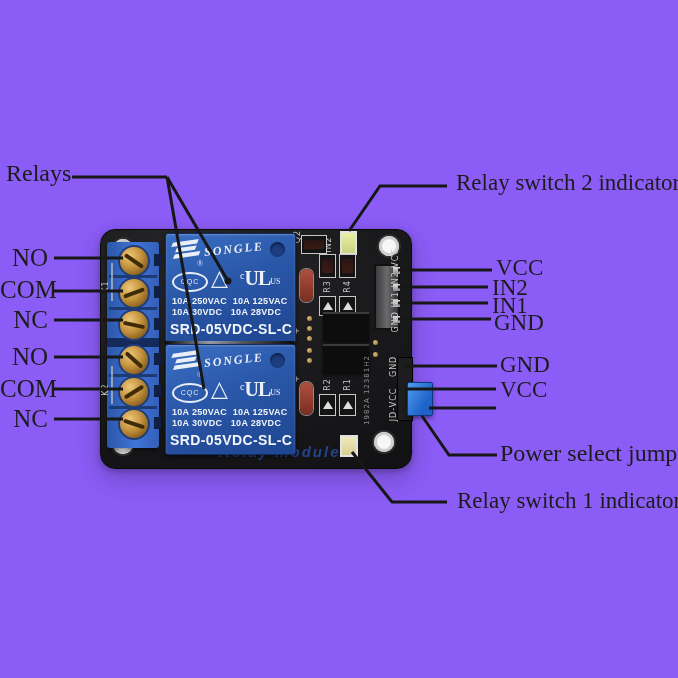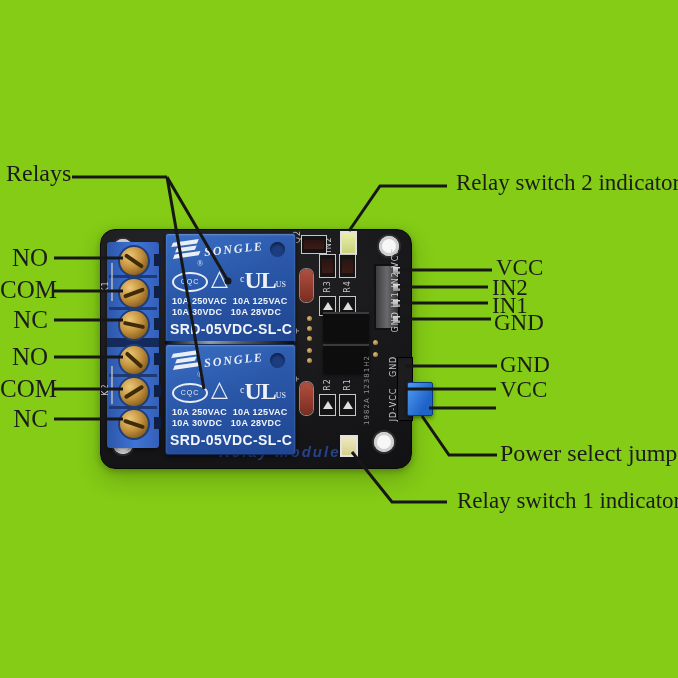--- a/index.html
+++ b/index.html
@@ -1,16 +1,16 @@
 <!DOCTYPE html>
 <html><head>
 <meta charset="utf-8">
 <style>
   html,body{margin:0;padding:0;background:#fff;}
-  #stage{position:relative;width:678px;height:678px;background:#84cc16;overflow:hidden;
+  #stage{position:relative;width:678px;height:678px;background:#8b5cf6;overflow:hidden;
          font-family:"Liberation Serif",serif;}
   
   .lbl{position:absolute;color:#1c1c1c;white-space:nowrap;line-height:1.05;}
   .pin-l{left:0;width:48px;text-align:right;font-size:25px;}
   .pin-r{font-size:23px;}
   #lbl-relays{left:6px;top:161px;font-size:24px;}
   #lbl-no1{top:245px;} #lbl-com1{top:277px;} #lbl-nc1{top:307px;}
   #lbl-no2{top:344px;} #lbl-com2{top:376px;} #lbl-nc2{top:406px;}
   #lbl-rs2{left:456px;top:171px;font-size:23px;}
   #lbl-vcc1{left:496px;top:256px;} #lbl-in2{left:492px;top:276px;}
@@ -53,21 +53,21 @@
   .rbrand{position:absolute;left:38px;top:8px;font-style:italic;font-weight:bold;font-size:12px;
           letter-spacing:2px;color:#eaeff7;transform:rotate(-6deg);}
   .rreg{position:absolute;left:31px;top:25px;font-size:8px;color:#dbe3f0;}
   .rdimple{position:absolute;right:10px;top:8px;width:15px;height:15px;border-radius:50%;
            background:#1c3d80;box-shadow:inset 0 2px 3px rgba(0,0,0,.5);}
   .rcqc{position:absolute;left:6px;top:38px;width:32px;height:16px;border:2px solid #e8edf5;
         border-radius:50%;color:#e8edf5;font-size:7px;letter-spacing:1px;text-align:center;
         line-height:16px;font-family:"Liberation Sans",sans-serif;}
   .rtri{position:absolute;left:45px;top:31px;font-size:22px;color:#e8edf5;font-family:"DejaVu Sans",sans-serif;}
   .rul{position:absolute;left:74px;top:33px;color:#eef2f8;}
-  .rul .c{font-size:10px;vertical-align:6px;} .rul .ul{font-weight:bold;font-size:24px;letter-spacing:-1px;}
+  .rul .c{font-size:10px;vertical-align:6px;} .rul .ul{font-weight:bold;font-size:20px;letter-spacing:-1px;}
   .rul .us{font-size:8px;vertical-align:1px;}
   .rrat{position:absolute;left:6px;color:#f0f3f8;font-family:"Liberation Sans",sans-serif;
         font-weight:bold;font-size:9px;white-space:pre;letter-spacing:.3px;}
   .rrat.l1{top:62px;} .rrat.l2{top:73px;}
   .rmodel{position:absolute;left:4px;top:87px;color:#f2f5fa;font-family:"Liberation Sans",sans-serif;
           font-weight:bold;font-size:14px;letter-spacing:.4px;}
   .rgap{position:absolute;left:64px;top:111px;width:129px;height:3px;z-index:3;
         background:linear-gradient(90deg,#0c0c0c,#9aa0ab 35%,#565b64 60%,#0c0c0c);}
   
   .silk-box{position:absolute;border:1px solid #c7c7c7;background:#141414;z-index:2;}

